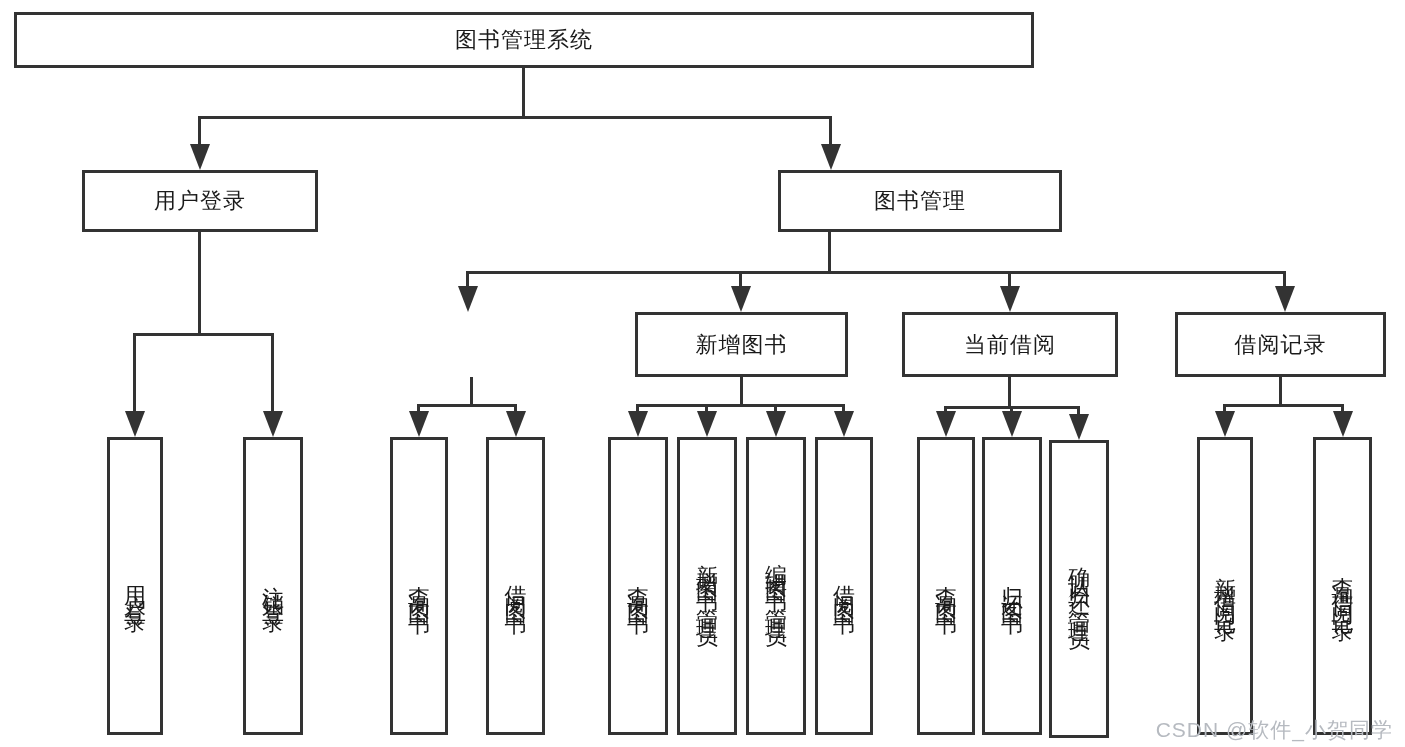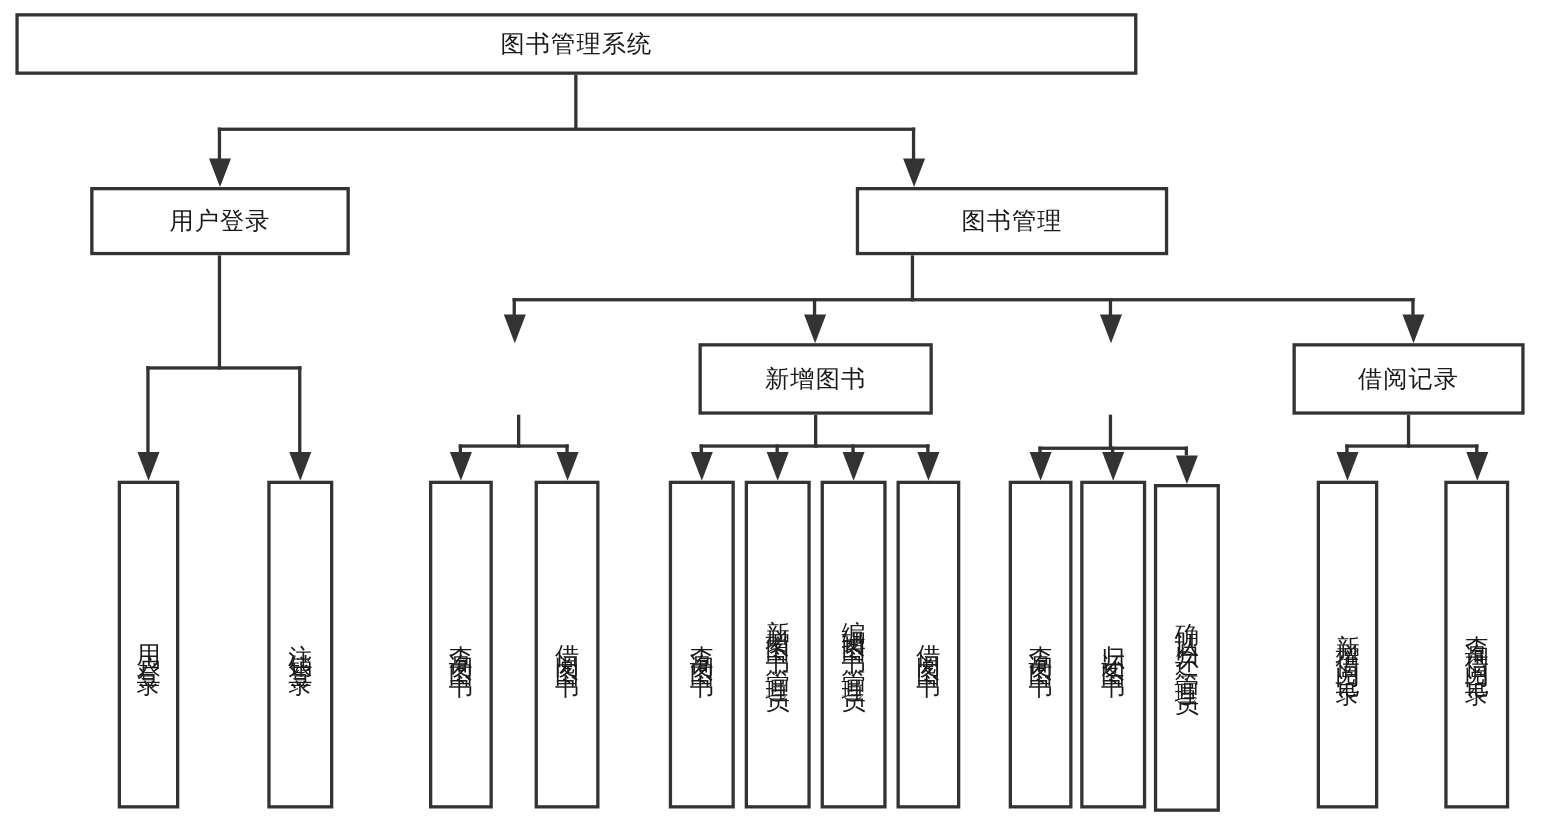--- a/index.html
+++ b/index.html
@@ -99,20 +99,23 @@
   <div class="vl" style="left:739px; top:271px; height:18px;"></div>
   <div class="arr" style="left:731px; top:286px;"></div>
   <div class="vl" style="left:1008px; top:271px; height:18px;"></div>
   <div class="arr" style="left:1000px; top:286px;"></div>
   <div class="vl" style="left:1283px; top:271px; height:18px;"></div>
   <div class="arr" style="left:1275px; top:286px;"></div>
 
   <div class="box" style="left:635px; top:312px; width:213px; height:65px;">
     <span>新增图书</span>
   </div>
+  <div class="box" style="left:902px; top:312px; width:216px; height:65px;">
+    <span>当前借阅</span>
+  </div>
   <div class="box" style="left:1175px; top:312px; width:211px; height:65px;">
     <span>借阅记录</span>
   </div>
 
   <div class="vl" style="left:470px; top:377px; height:30px;"></div>
   <div class="hl" style="left:417px; top:404px; width:100px;"></div>
   <div class="vl" style="left:417px; top:404px; height:10px;"></div>
   <div class="arr" style="left:409px; top:411px;"></div>
   <div class="vl" style="left:514px; top:404px; height:10px;"></div>
   <div class="arr" style="left:506px; top:411px;"></div>
@@ -181,14 +184,15 @@
     <span class="vlabel">确认归还（管理员）</span>
   </div>
 
   <div class="vbox" style="left:1197px; top:437px; width:56px; height:298px;">
     <span class="vlabel">新增借阅记录</span>
   </div>
   <div class="vbox" style="left:1313px; top:437px; width:59px; height:298px;">
     <span class="vlabel">查询借阅记录</span>
   </div>
 
+  <div class="watermark">CSDN @软件_小贺同学</div>
 
 </div>
 
 </body></html>

